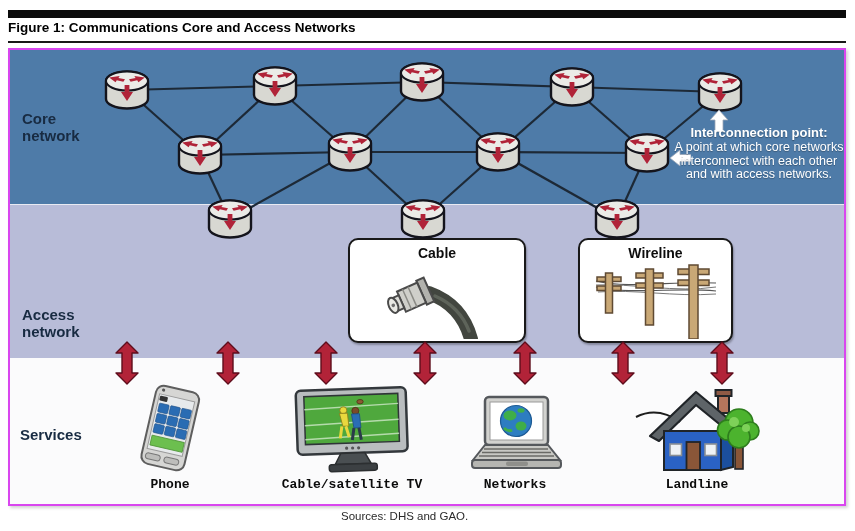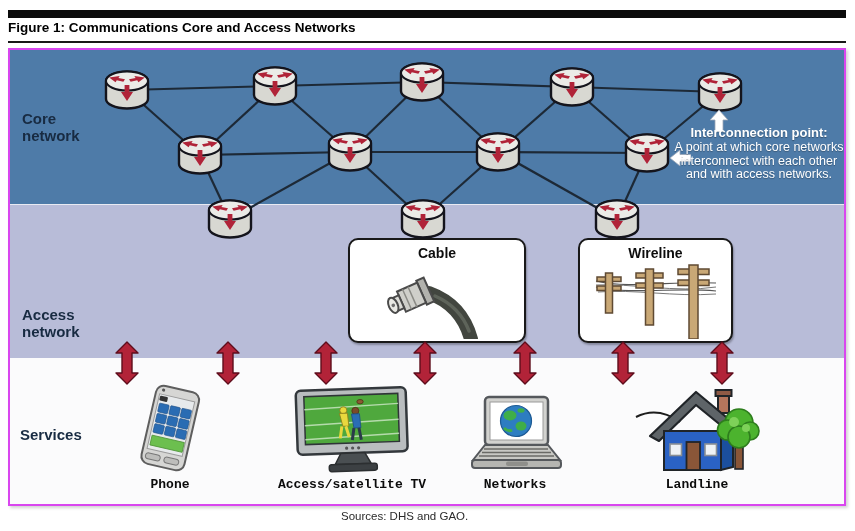--- a/index.html
+++ b/index.html
@@ -305,21 +305,21 @@
           <path d="M65 28 L73 28 L74 42 L67 42 Z" fill="#2a6db5" stroke="#1d4f86" stroke-width="0.8"></path>
           <path d="M67 42 L65 54 M72 42 L74 54" stroke="#2a3a4a" stroke-width="3"></path>
           <circle cx="59" cy="62" r="1.6" fill="#555"></circle>
               <circle cx="65" cy="62" r="1.6" fill="#555"></circle>
               <circle cx="71" cy="62" r="1.6" fill="#555"></circle>
           <path d="M53 67 L77 67 L83 78 L47 78 Z" fill="#4a4f52" stroke="#2c2f31" stroke-width="1.5"></path>
           <rect x="41" y="78" width="48" height="7" rx="2.5" fill="#3c4043" stroke="#2c2f31" stroke-width="1.5"></rect>
         </g>
       </svg>
         </div>
-      <div class="svc-label">Access/satellite TV</div>
+      <div class="svc-label">Cable/satellite TV</div>
     </div>
 
     <div class="svc-item" id="svc-internet">
       <div class="svc-icon">
           <svg width="118" height="80" viewBox="0 0 118 80">
         <rect x="29" y="3" width="63" height="48" rx="4" fill="#d2d2cf" stroke="#55585c" stroke-width="2.5"></rect>
         <rect x="34" y="8" width="53" height="38" fill="#ffffff" stroke="#9a9a9a" stroke-width="1"></rect>
         <circle cx="60" cy="27" r="15.5" fill="#2d7dc1" stroke="#1d5a94" stroke-width="1.2"></circle>
         <ellipse cx="54" cy="21.5" rx="6.5" ry="5" fill="#3fae49"></ellipse>
         <ellipse cx="65" cy="32" rx="5.5" ry="4.5" fill="#3fae49"></ellipse>

